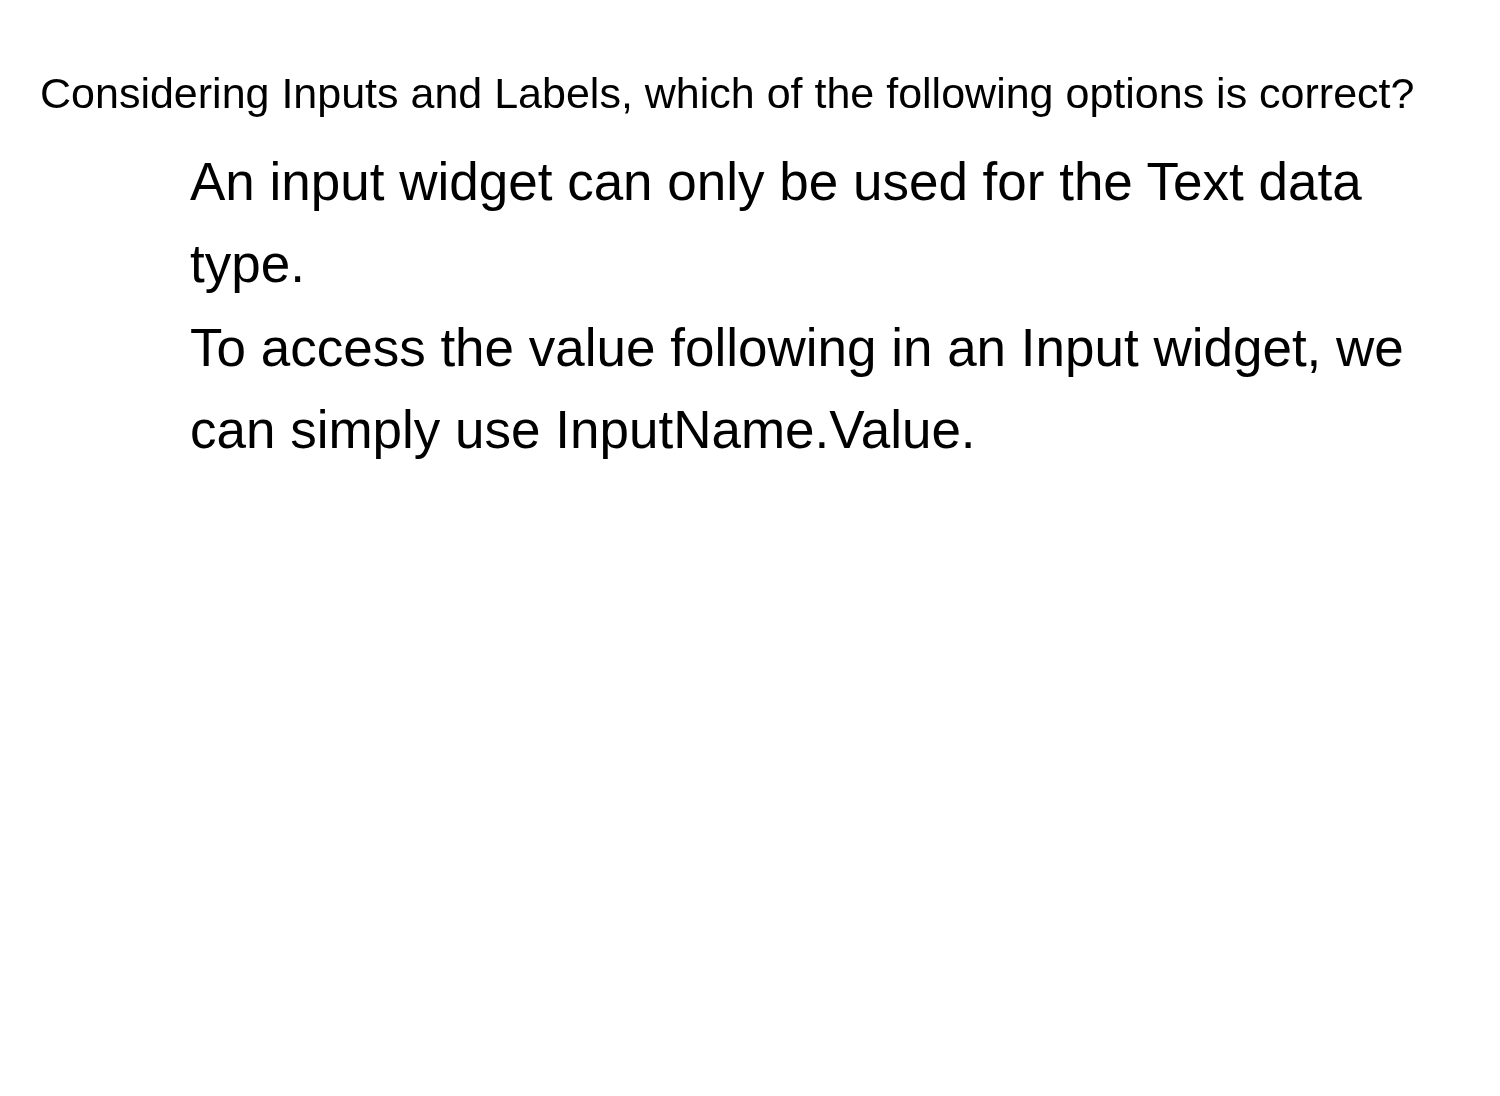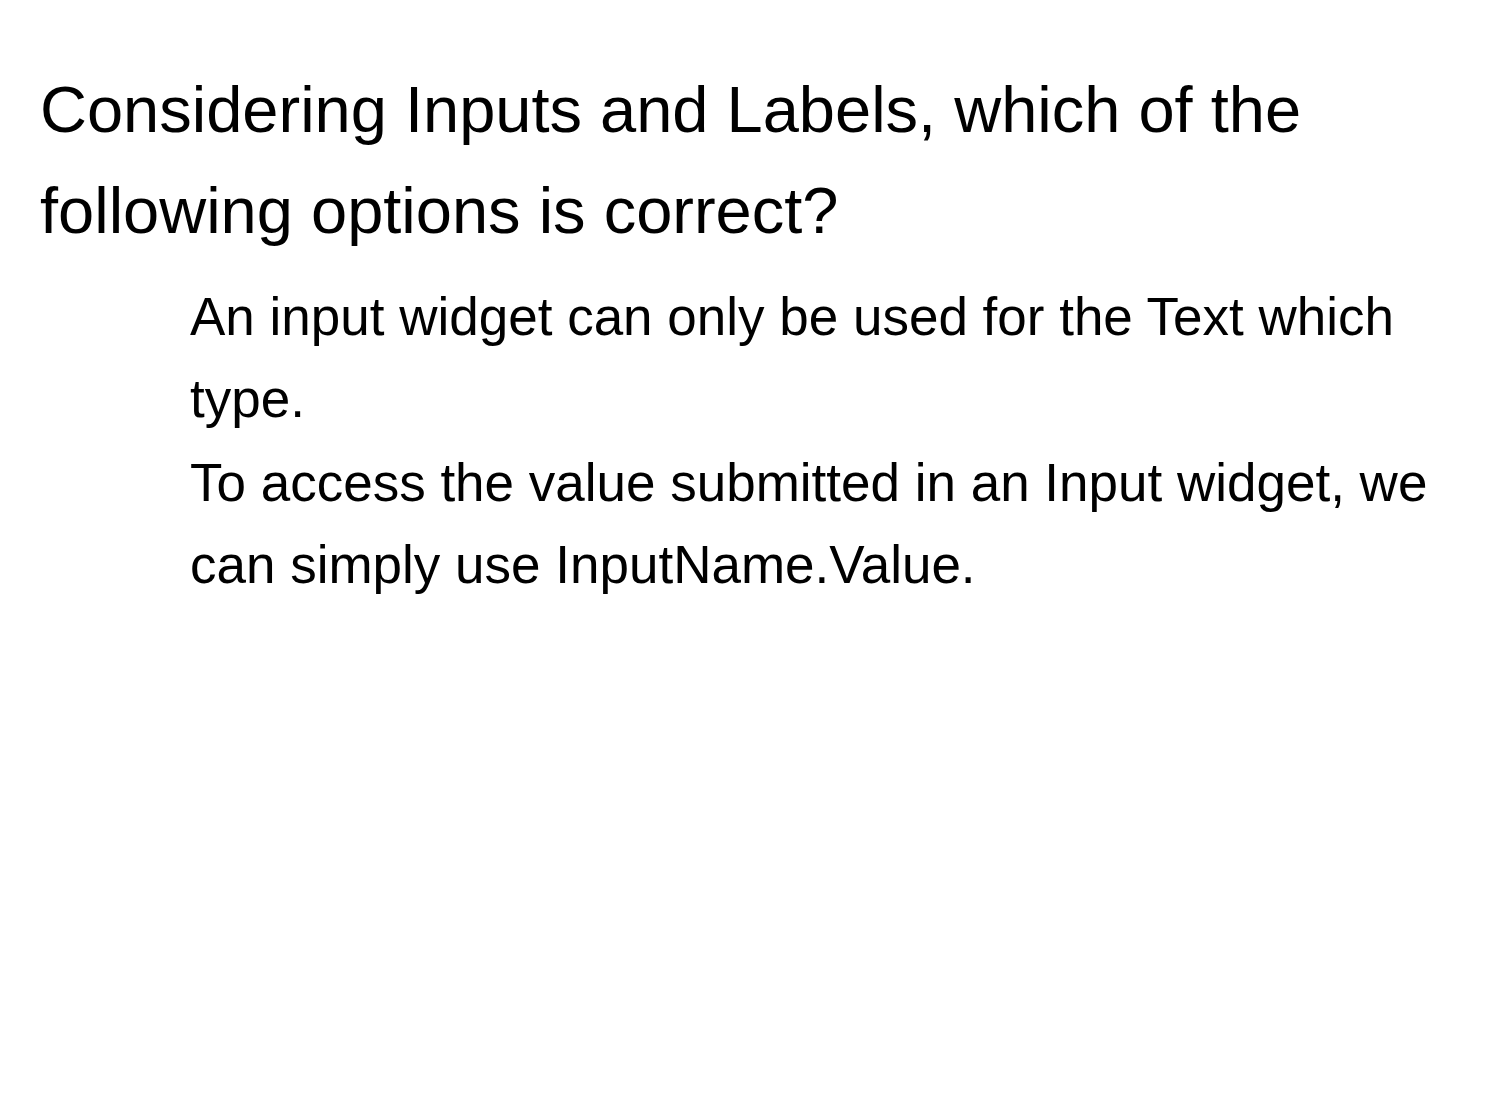--- a/index.html
+++ b/index.html
@@ -9,21 +9,21 @@
     }
     body {
       width: 1500px;
       height: 1096px;
       background: #ffffff;
       font-family: -apple-system, BlinkMacSystemFont, "Segoe UI", Helvetica, Arial, sans-serif;
       color: #000000;
       padding: 60px 40px 40px 40px;
     }
     .question-text {
-      font-size: 65px;
+      font-size: 43px;
       line-height: 1.55;
       font-weight: 400;
       margin-bottom: 14px;
     }
     .options-container {
       padding-left: 150px;
       padding-right: 20px;
     }
     .option-text {
       font-size: 53px;
@@ -31,15 +31,15 @@
       font-weight: 400;
       margin-bottom: 2px;
     }
   </style>
 </head>
 <body>
 
 <div class="question-text">Considering Inputs and Labels, which of the following options is correct?</div>
 
 <div class="options-container">
-  <div class="option-text">An input widget can only be used for the Text which type.</div>
-  <div class="option-text">To access the value submitted in an Input widget, we can simply use InputName.Value.</div>
+  <div class="option-text">An input widget can only be used for the Text data type.</div>
+  <div class="option-text">To access the value following in an Input widget, we can simply use InputName.Value.</div>
 </div>
 
 </body></html>

